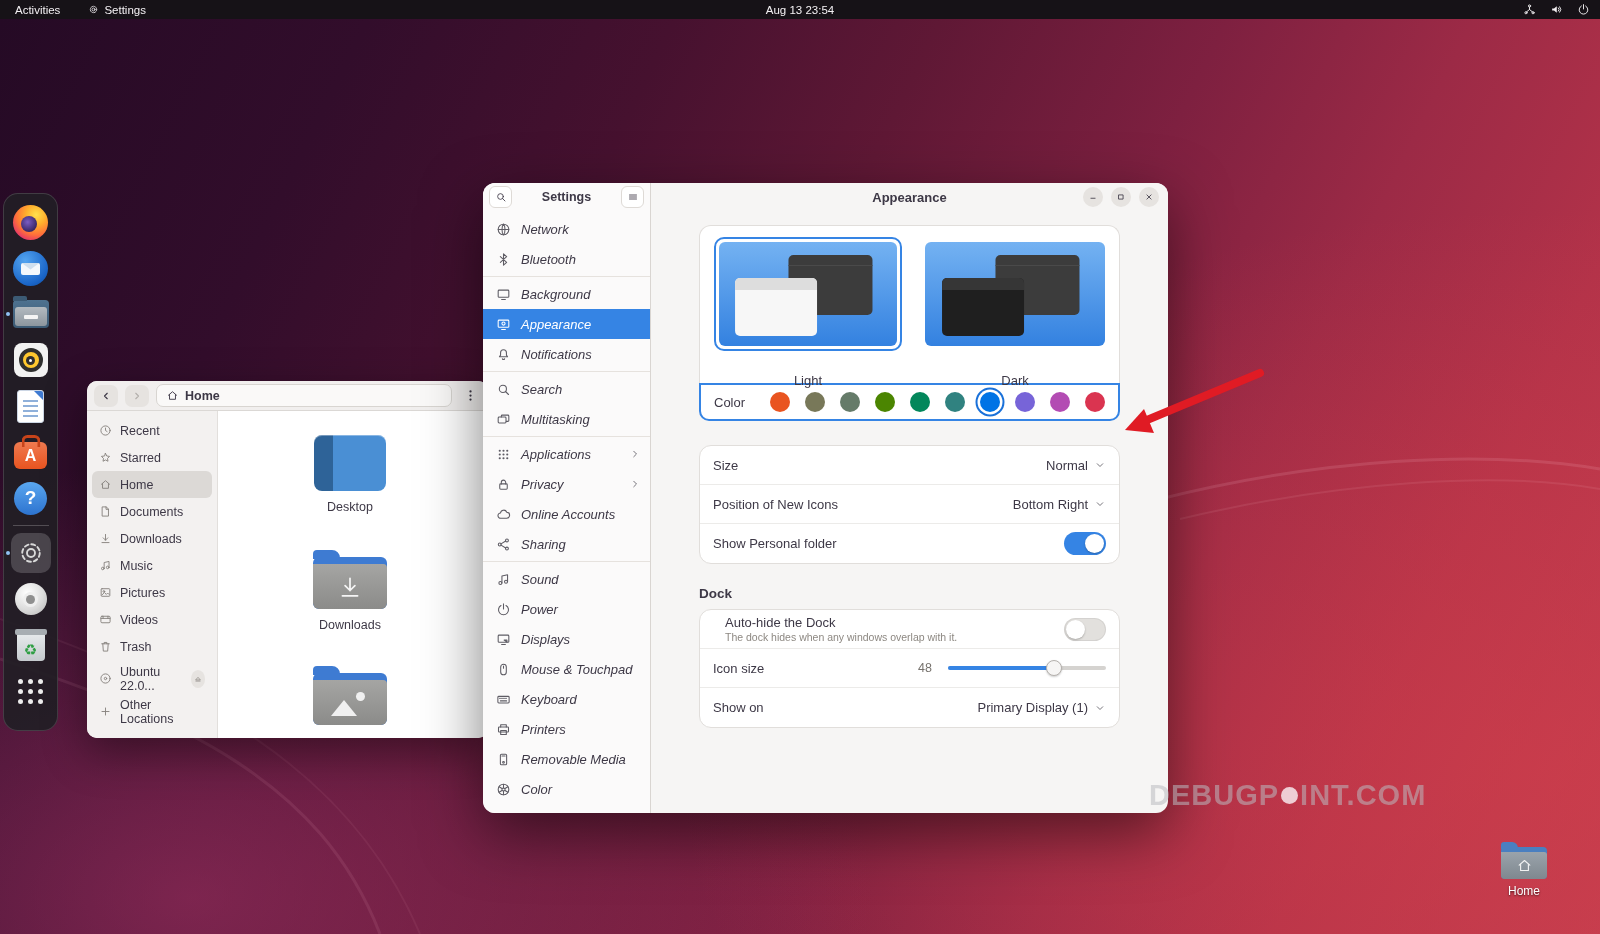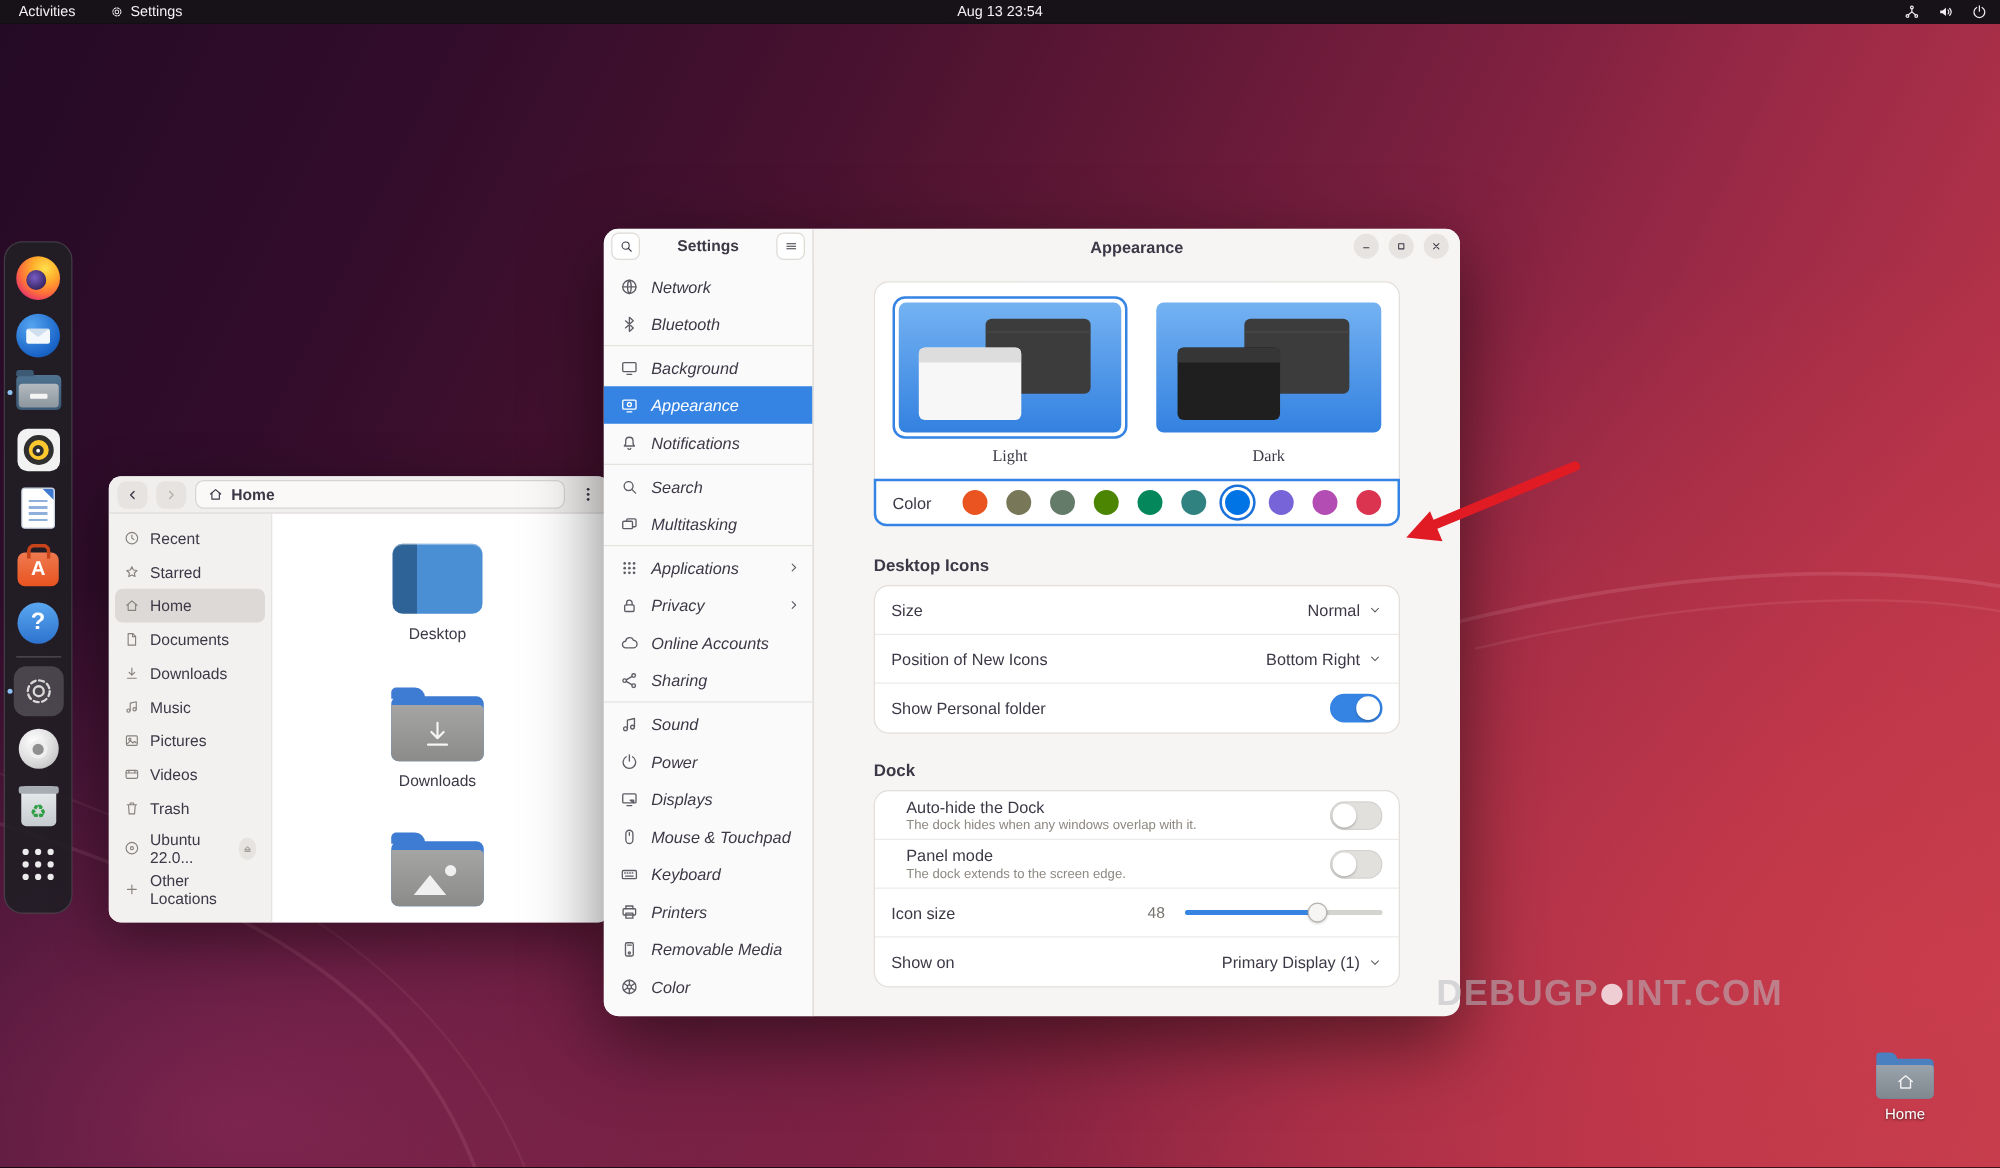--- a/index.html
+++ b/index.html
@@ -175,21 +175,21 @@
   .pv-tile.dark-tile { width:180px; }
   .mock-back { position:absolute; left:52%; top:13px; width:84px; height:60px; background:#3c3c3c;
     border-radius:5px; transform:translateX(-28%); }
   .mock-back::before { content:""; position:absolute; top:10px; left:0; right:0; height:1px; background:#4a4a4a; }
   .mock-front { position:absolute; left:22%; top:36px; width:82px; height:58px; border-radius:5px;
     transform:translateX(-28%); overflow:hidden; }
   .mock-front.light { background:#f7f7f7; }
   .mock-front.light::before { content:""; display:block; height:12px; background:#dddddd; }
   .mock-front.dark { background:#1f1f1f; }
   .mock-front.dark::before { content:""; display:block; height:12px; background:#363636; }
-  .style-labels { display:flex; gap:23px; margin-top:6px;font-family:Liberation Serif, serif; }
+  .style-labels { display:flex; gap:23px; margin-top:22px; }
   .style-labels span { font-size:13px; color:#3d3846; text-align:center; }
   .sl-light { width:188px; }
   .sl-dark { width:180px; }
 
   .color-row { height:38px; border:2px solid #3584e4; border-radius:0 0 10px 10px; background:#fff;
     display:flex; align-items:center; padding:0 13px; }
   .color-label { font-size:13px; color:#3d3846; width:52px; }
   .swatches { display:flex; gap:15px; align-items:center; margin-left:6px; }
   .swatch { width:20px; height:20px; border-radius:50%; flex:none; }
   .swatch.selected { box-shadow:0 0 0 2.5px #ffffff, 0 0 0 4.5px #1a71d9; }
@@ -841,21 +841,20 @@
             <span class="swatch" style="background:#03875B"></span>
             <span class="swatch" style="background:#308280"></span>
             <span class="swatch selected" style="background:#0073E5"></span>
             <span class="swatch" style="background:#7764D8"></span>
             <span class="swatch" style="background:#B34CB3"></span>
             <span class="swatch" style="background:#DA3450"></span>
           </div>
       </div>
 
       <div class="gap-lg"></div>
-      <div class="section-h">Desktop Icons</div>
       <div class="card rows-card">
         <div class="prow">
           <span class="prow-label">Size</span>
           <span class="prow-right">
             <span class="prow-value">Normal</span>
             <svg class="ic chev-d">
                 <use href="#sy-chevD"></use>
               </svg>
           </span>
         </div>
@@ -886,31 +885,20 @@
             <span class="prow-label">Auto-hide the Dock</span>
             <span class="prow-sub">The dock hides when any windows overlap with it.</span>
           </span>
           <span class="prow-right">
             <span class="toggle off" id="tg-autohide">
                 <span class="knob"></span>
               </span>
           </span>
         </div>
         <div class="prow">
-          <span class="prow-left">
-            <span class="prow-label">Panel mode</span>
-            <span class="prow-sub">The dock extends to the screen edge.</span>
-          </span>
-          <span class="prow-right">
-            <span class="toggle off" id="tg-panel">
-                <span class="knob"></span>
-              </span>
-          </span>
-        </div>
-        <div class="prow">
           <span class="prow-label">Icon size</span>
           <span class="prow-right">
             <span class="slider-val">48</span>
             <span class="slider">
               <span class="sl-track"></span>
                 <span class="sl-fill"></span>
                 <span class="sl-knob"></span>
             </span>
           </span>
         </div>

